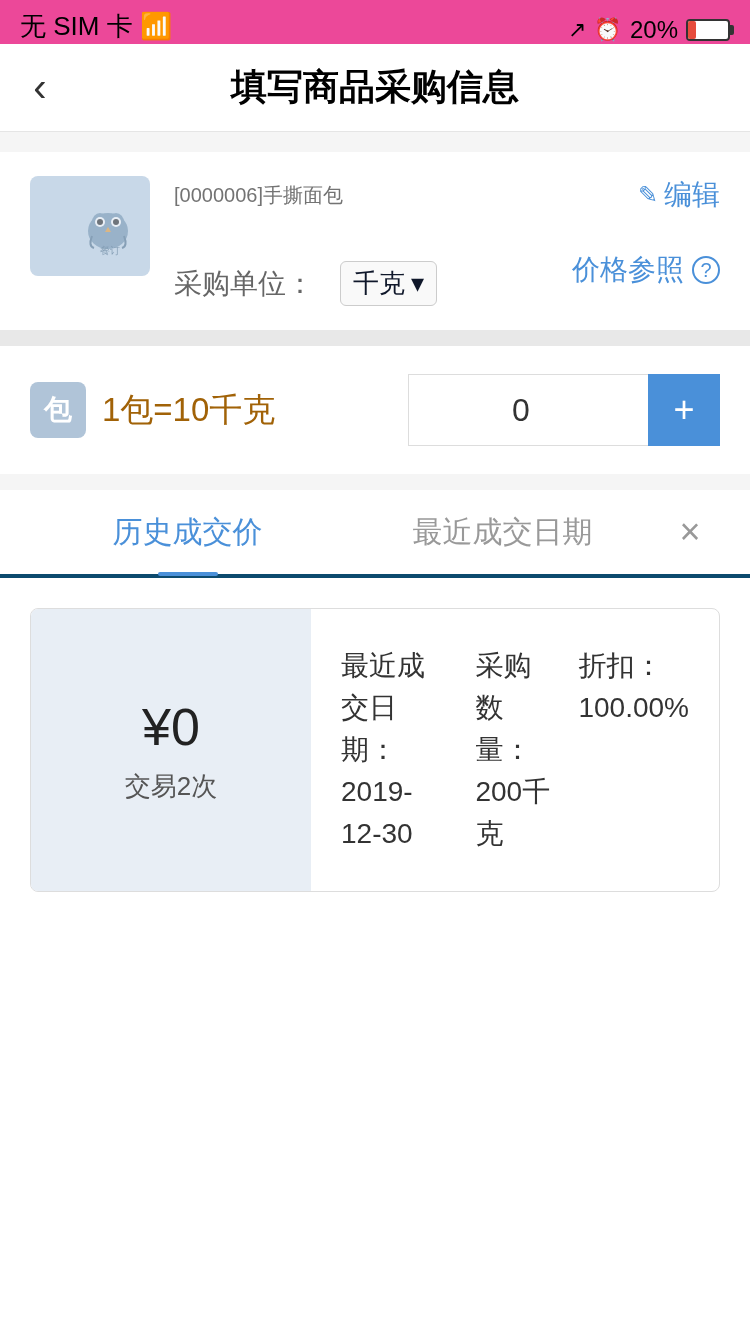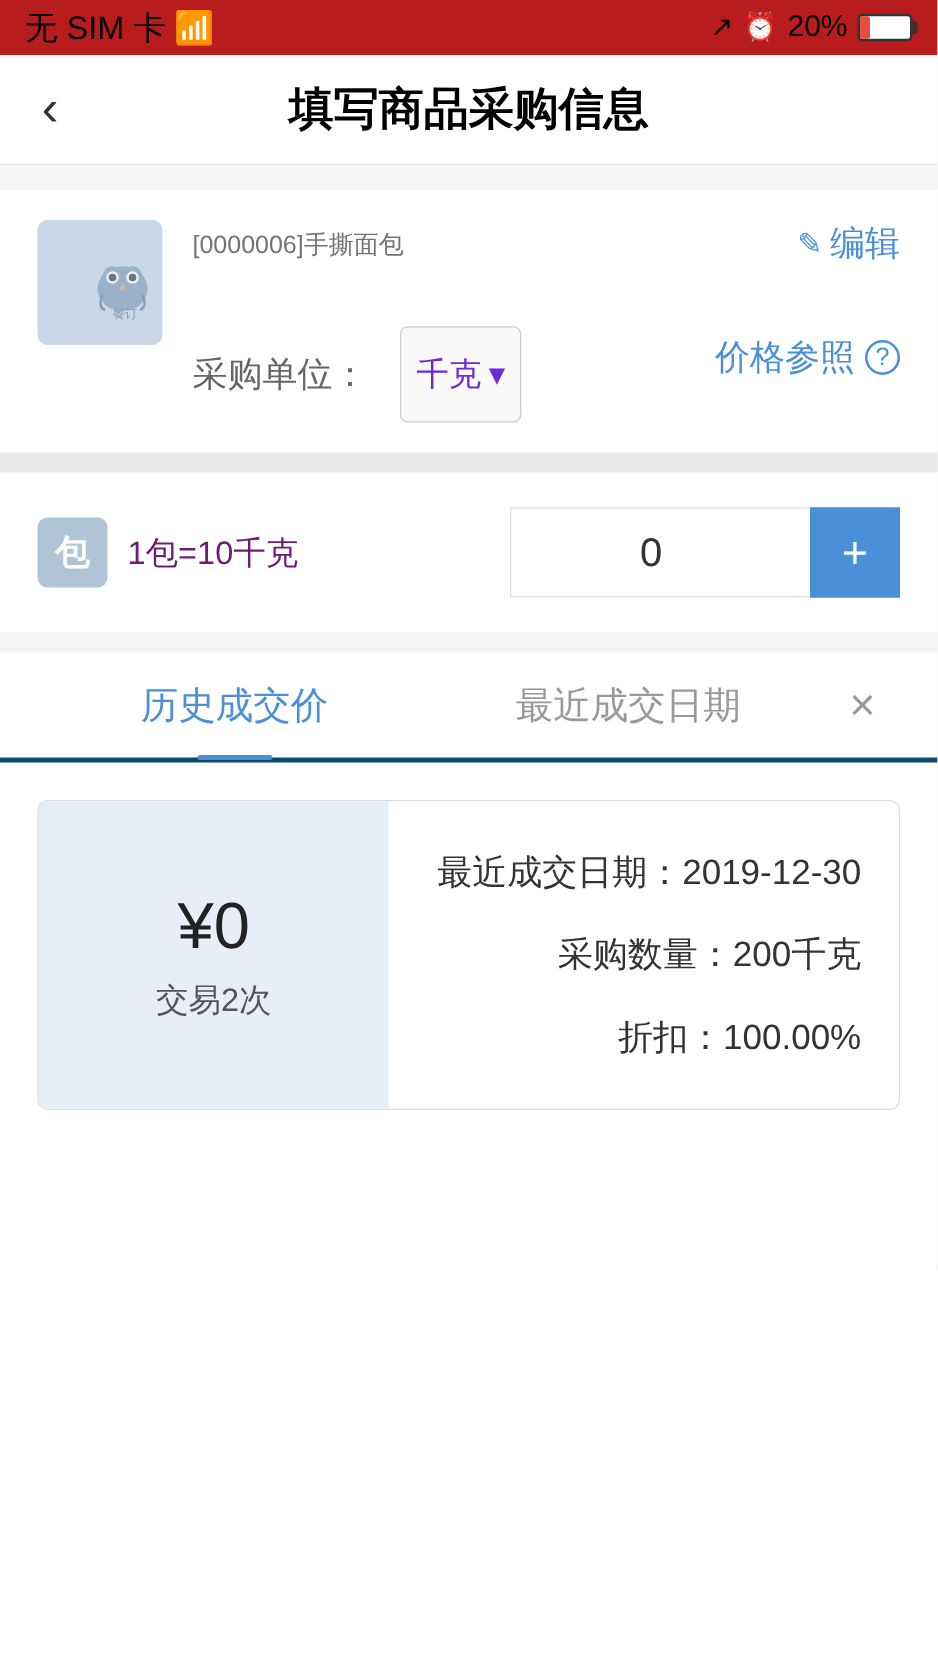--- a/index.html
+++ b/index.html
@@ -9,24 +9,24 @@
       min-height: 1334px;
       font-family: -apple-system, "PingFang SC", "Helvetica Neue", Arial, sans-serif;
       background: #f5f5f5;
       overflow-x: hidden;
     }
 
     
     .status-bar {
       display: flex;
       justify-content: space-between;
-      align-items: center;
+      align-items: flex-end;
       height: 44px;
       padding: 0 20px;
-      background: #b91c1c;
+      background: #ec4899;
     }
     .status-left {
       font-size: 26px;
       font-weight: 500;
       color: #000;
     }
     .status-center {
       font-size: 28px;
       font-weight: 400;
       color: #000;
@@ -99,21 +99,21 @@
       background: #fff;
       margin-top: 20px;
       padding: 24px 30px;
     }
     .product-header {
       display: flex;
       align-items: flex-start;
       gap: 24px;
     }
     .product-thumbnail {
-      width: 100px;
+      width: 120px;
       height: 100px;
       background: #c8d8e8;
       border-radius: 8px;
       display: flex;
       align-items: center;
       justify-content: center;
       flex-shrink: 0;
       overflow: hidden;
       padding-left: 35px;
     }
@@ -155,23 +155,23 @@
       display: flex;
       align-items: center;
       gap: 26px;
       margin-top: 27px;
     }
     .unit-select {
       display: inline-flex;
       align-items: center;
       border: 1px solid #ccc;
       border-radius: 6px;
-      padding: 20px 12px;
+      padding: 4px 12px;
       font-size: 26px;
-      color: #6d28d9;
+      color: #0f172a;
       background: #f9f9f9;
       gap: 6px;
     }
     .price-ref-btn {
       display: flex;
       align-items: center;
       gap: 8px;
       font-size: 28px;
       color: #4a90d9;
       cursor: pointer;
@@ -202,22 +202,22 @@
       background: #b0c4d8;
       border-radius: 8px;
       display: flex;
       align-items: center;
       justify-content: center;
       font-size: 28px;
       color: #fff;
       font-weight: bold;
     }
     .unit-conversion {
-      font-size: 26px;
-      color: #701a75;
+      font-size: 33px;
+      color: #a16207;
     }
     .quantity-input-area {
       display: flex;
       align-items: center;
       gap: 0;
     }
     .quantity-input {
       width: 240px;
       height: 72px;
       border: 1px solid #ddd;
@@ -317,23 +317,22 @@
       color: #222;
     }
     .price-count {
       font-size: 26px;
       color: #555;
     }
     .price-card-right {
       flex: 1;
       padding: 36px 30px;
       display: flex;
-      flex-direction: column;
+      flex-direction: row;
       gap: 24px;
-      text-align: right;
     }
     .price-detail-row {
       font-size: 28px;
       color: #333;
       line-height: 1.5;
     }
 
     
     .bottom-space {
       height: 600px;

